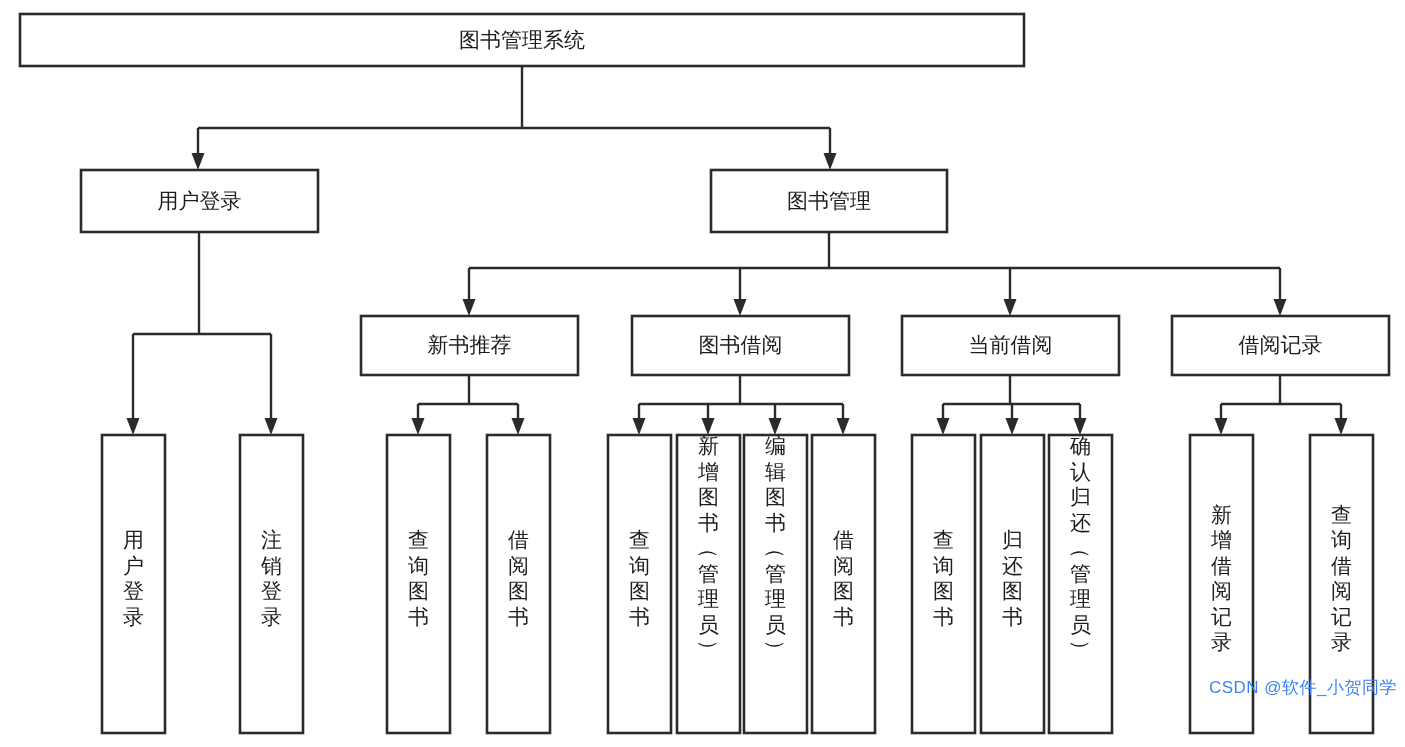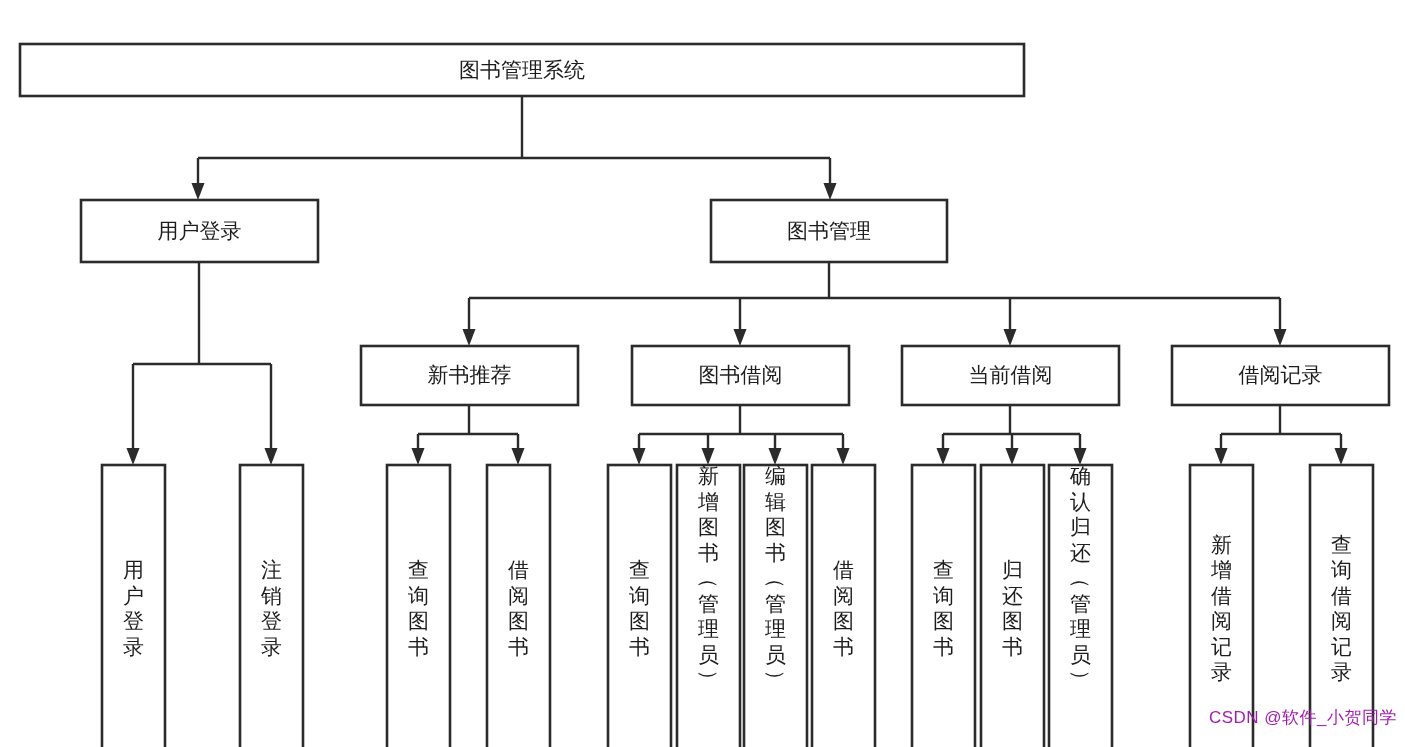--- a/index.html
+++ b/index.html
@@ -11,21 +11,20 @@
     width: 1405px;
     height: 747px;
     font-family: "Liberation Sans", "DejaVu Sans", sans-serif;
     overflow: hidden;
     position: relative;
   }
   #diagram-root {
     position: relative;
     width: 1405px;
     height: 705px;
-    margin-top: 30px;
   }
   svg#tree-svg {
     position: absolute;
     left: 0;
     top: 0;
     width: 1405px;
     height: 747px;
     display: block;
   }
   .node-box {
@@ -55,21 +54,21 @@
     font-size: 21px;
     fill: #1d1d1d;
     text-anchor: middle;
   }
   .watermark {
     position: absolute;
     right: 8px;
     bottom: 6px;
     font-family: "Liberation Sans", "DejaVu Sans", sans-serif;
     font-size: 17px;
-    color: #a21caf;
+    color: #3b82f6;
     letter-spacing: 0.5px;
     white-space: nowrap;
     user-select: none;
   }
 </style>
 </head>
 <body>
 
 <div id="diagram-root">
   <svg id="tree-svg" viewBox="0 0 1405 747">

